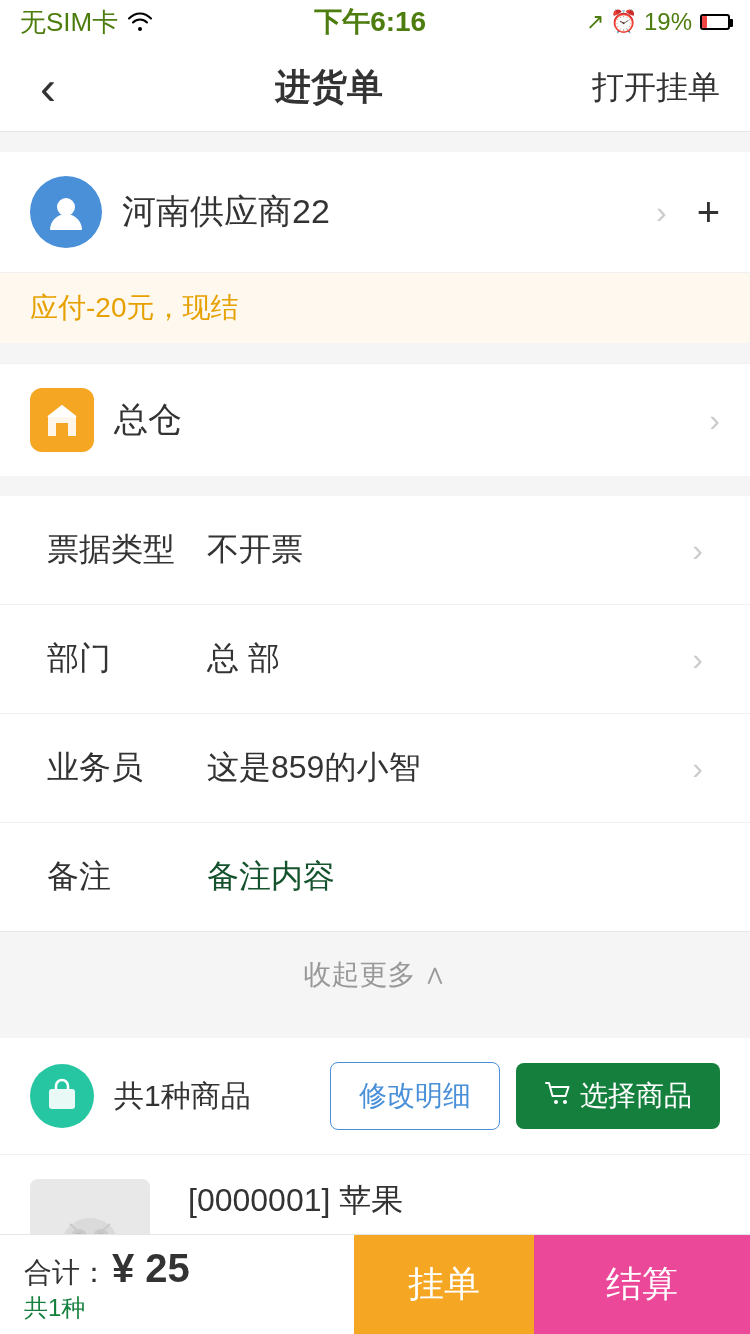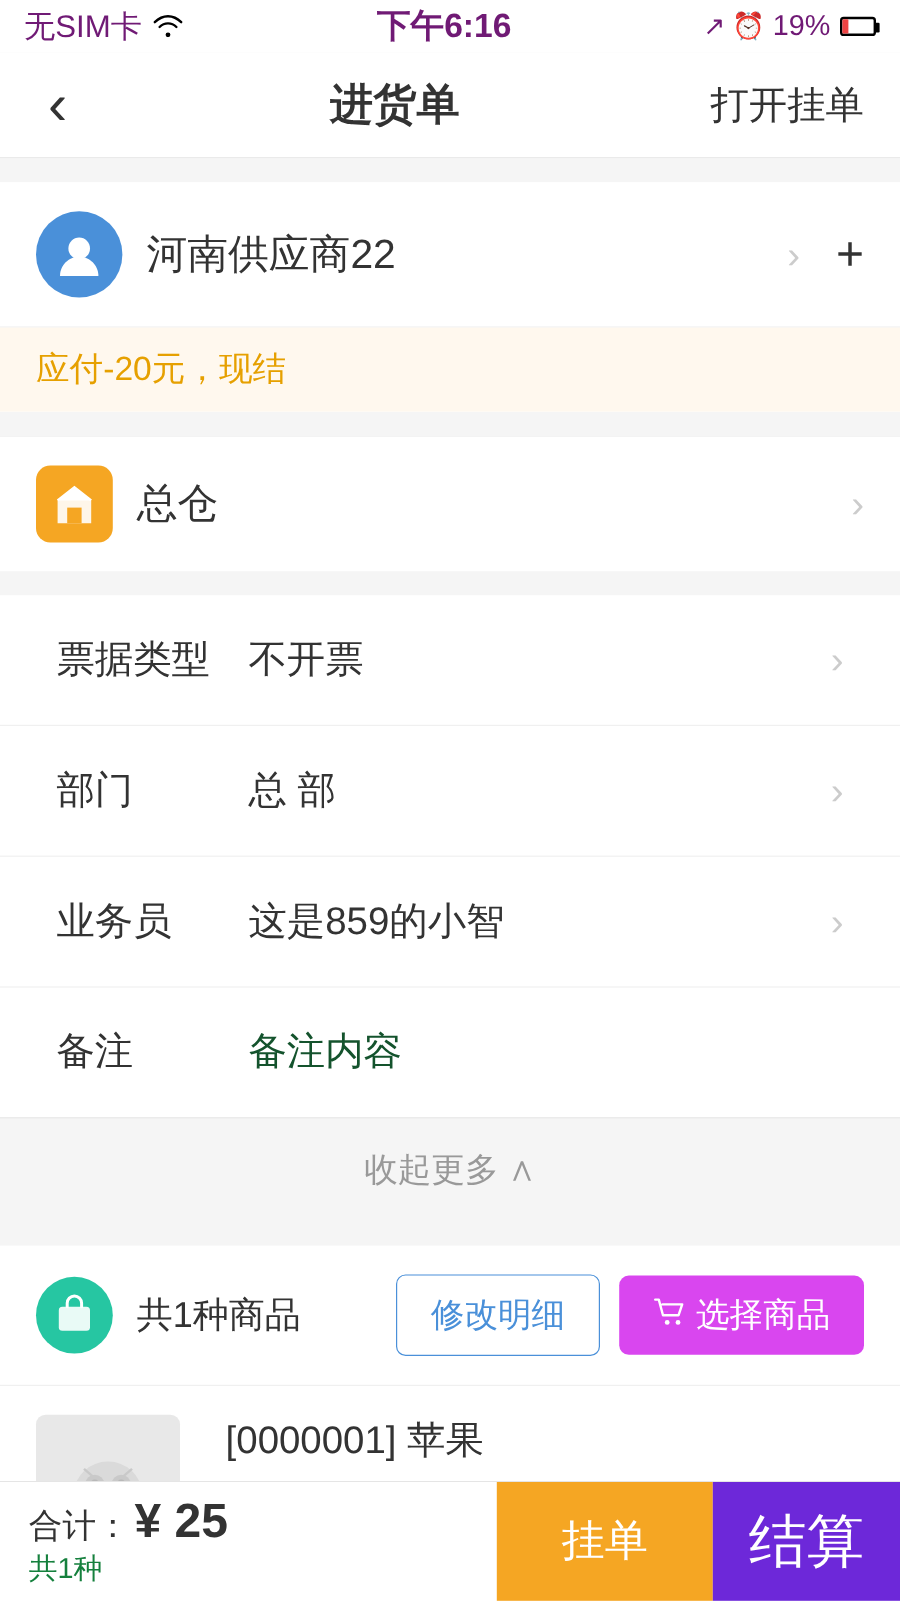--- a/index.html
+++ b/index.html
@@ -17,21 +17,21 @@
     
     .status-bar {
       width: 750px;
       height: 44px;
       background: #fff;
       display: flex;
       align-items: center;
       justify-content: space-between;
       padding: 0 20px;
       font-size: 26px;
-      color: #701a75;
+      color: #4d7c0f;
     }
     .status-left { display: flex; align-items: center; gap: 8px; }
     .status-center { font-weight: 600; font-size: 28px; }
     .status-right { display: flex; align-items: center; gap: 6px; font-size: 24px; }
 
     
     .nav-bar {
       width: 750px;
       height: 88px;
       background: #fff;
@@ -223,21 +223,21 @@
       border: 1px solid #4a90d9;
       color: #4a90d9;
       background: #fff;
       padding: 14px 28px;
       border-radius: 8px;
       font-size: 28px;
       cursor: pointer;
       margin-right: 16px;
     }
     .btn-blue {
-      background: #d946ef;
+      background: #15803d;
       color: #fff;
       padding: 14px 28px;
       border-radius: 8px;
       font-size: 28px;
       cursor: pointer;
       display: flex;
       align-items: center;
       gap: 8px;
       border: none;
     }
@@ -325,24 +325,24 @@
       background: #f5a623;
       color: #fff;
       font-size: 36px;
       display: flex;
       align-items: center;
       justify-content: center;
       cursor: pointer;
       border: none;
     }
     .btn-checkout {
-      width: 156px;
-      background: #6d28d9;
+      width: 216px;
+      background: #ec4899;
       color: #fff;
-      font-size: 48px;
+      font-size: 36px;
       display: flex;
       align-items: center;
       justify-content: center;
       cursor: pointer;
       border: none;
     }
   </style>
 </head>
 <body>
 

